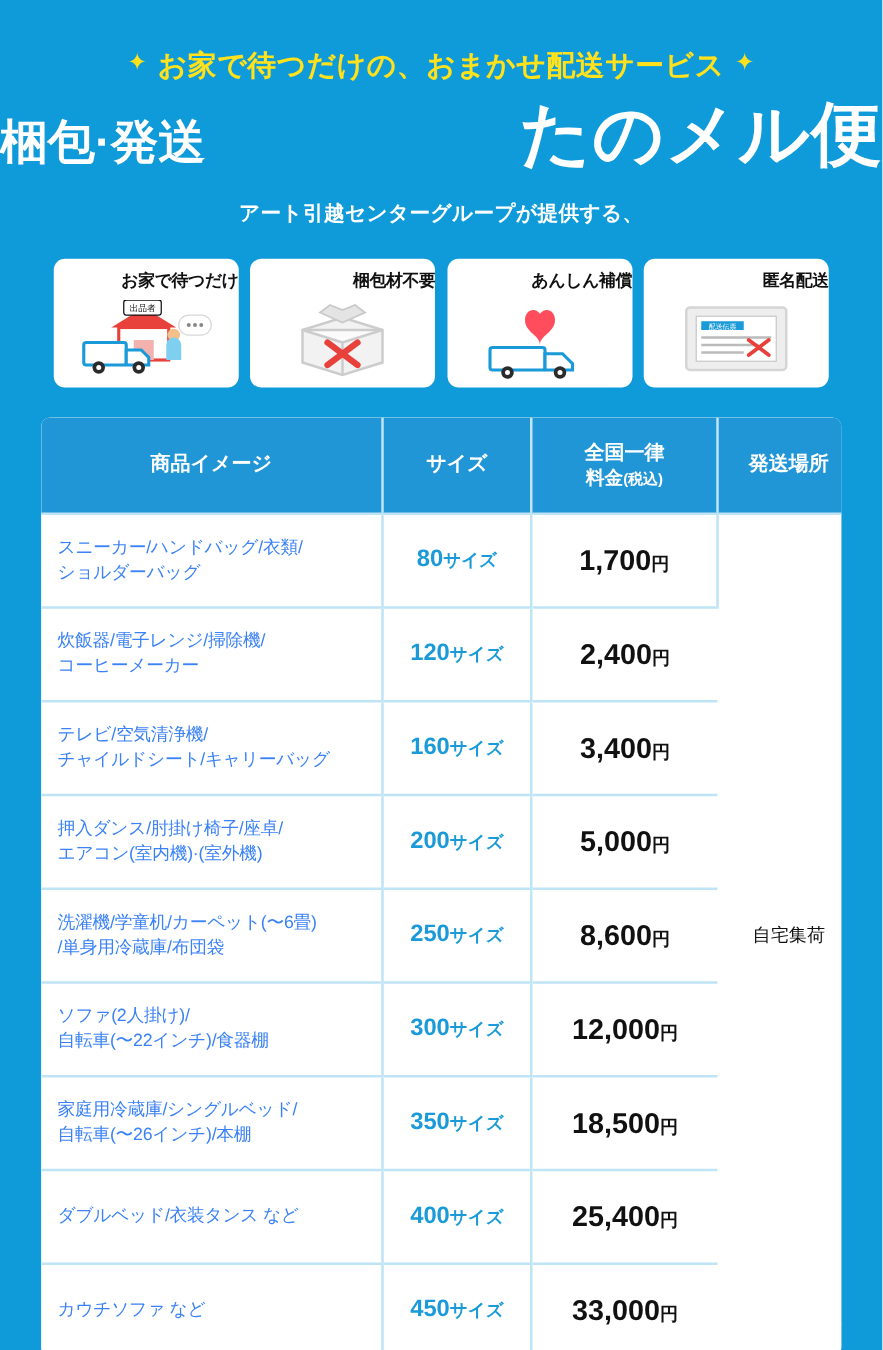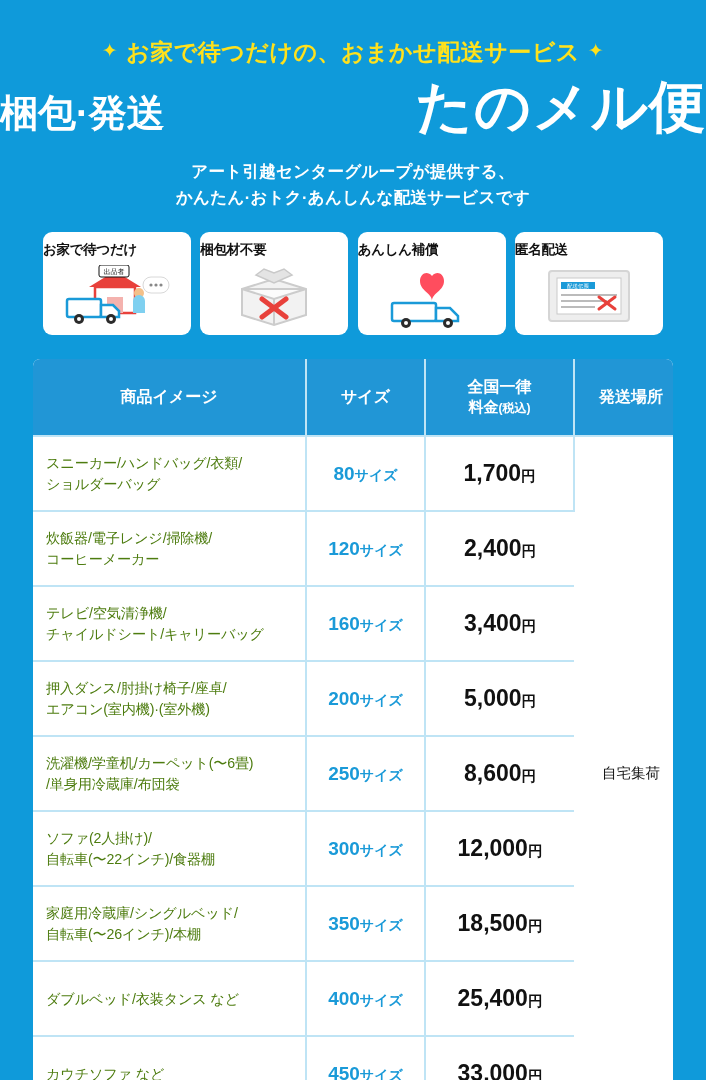--- a/index.html
+++ b/index.html
@@ -79,21 +79,21 @@
     justify-content: space-between;
     align-items: flex-start;
   }
   .card {
     width: 148px;
     height: 103px;
     background: #ffffff;
     border-radius: 9px;
     box-sizing: border-box;
     padding-top: 9px;
-    text-align: left;
+    text-align: right;
     position: relative;
     overflow: hidden;
   }
   .card-title {
     font-size: 13.5px;
     font-weight: bold;
     color: #111111;
     letter-spacing: -0.3px;
   }
   .card-art {
@@ -139,21 +139,21 @@
     border-top: 2px solid #bfe4f5;
     border-right: 2px solid #bfe4f5;
     vertical-align: middle;
     background: #ffffff;
     height: 61px;
   }
   table.rate td:last-child { border-right: none; }
   td.items {
     padding: 6px 0 6px 13px;
     font-size: 14.2px;
-    color: #4d7c0f;
+    color: #3b82f6;
     line-height: 1.45;
     font-weight: normal;
     letter-spacing: -0.2px;
   }
   td.size {
     text-align: center;
     color: #1a9ad8;
     font-weight: bold;
     font-size: 19px;
     background: #f2fafe;
@@ -194,21 +194,20 @@
       <span class="sparkle">✦</span>
       <span>お家で待つだけの、おまかせ配送サービス</span>
       <span class="sparkle">✦</span>
     </div>
     <div class="logo-line">
       <span class="logo-small">梱包·発送</span>
       <span class="logo-big">たのメル便</span>
     </div>
     <div class="sub">
       <div>アート引越センターグループが提供する、</div>
-      <div>かんたん·おトク·あんしんな配送サービスです</div>
     </div>
   </div>
 
   <div class="features">
 
     <div class="card">
       <div class="card-title">お家で待つだけ</div>
       <div class="card-art">
         <svg viewBox="0 0 148 66" width="148" height="66">
 

